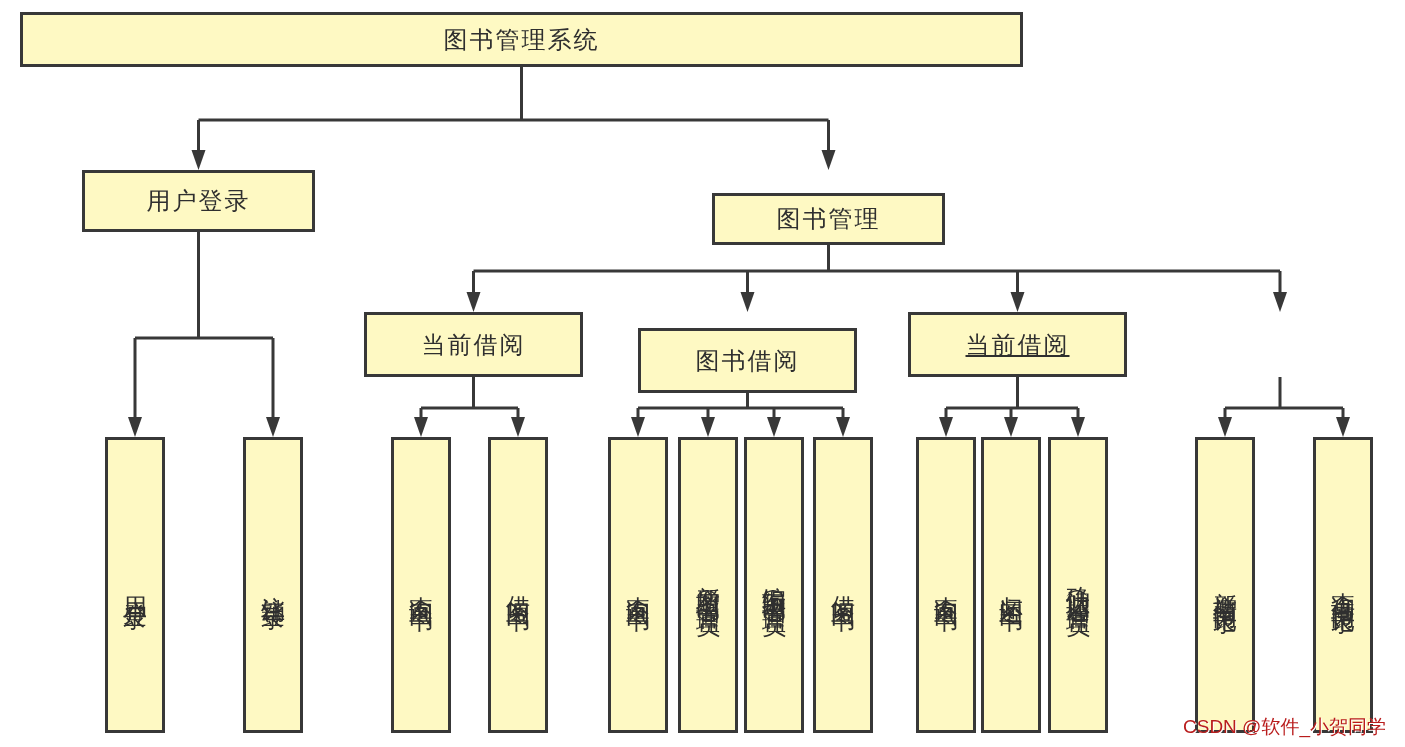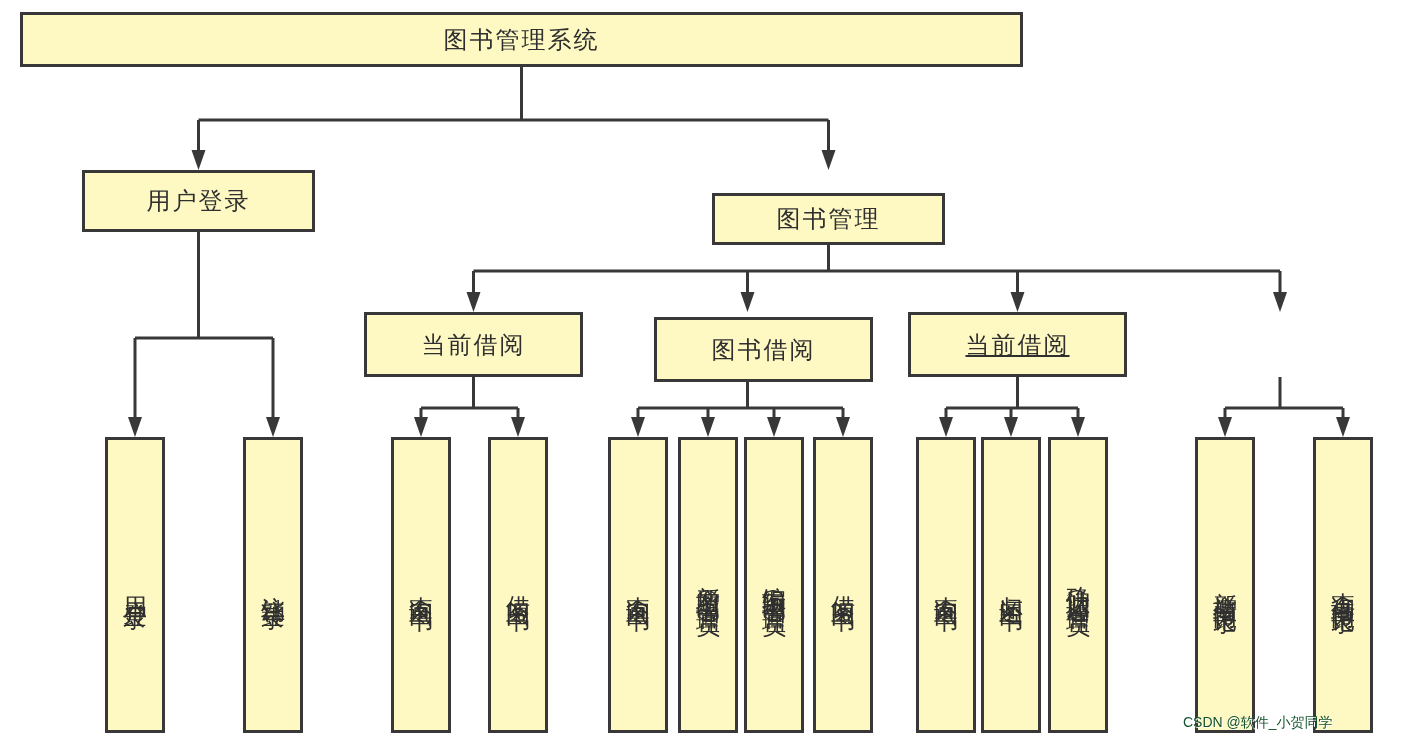--- a/index.html
+++ b/index.html
@@ -17,21 +17,21 @@
   .leaf{width:60px;top:437px;height:296px;}
   .vlabel{
     writing-mode:vertical-rl;text-orientation:mixed;
     font-size:24px;letter-spacing:4px;line-height:1;white-space:nowrap;
   }
   svg.wires{position:absolute;left:0;top:0;pointer-events:none;}
   .wire{stroke:#383838;stroke-width:3;fill:none;}
   .arrow{fill:#383838;stroke:none;}
   #watermark{
     position:absolute;left:1183px;top:714px;width:222px;
-    font-size:14px;color:#14532d;white-space:nowrap;
+    font-size:19px;color:#b91c1c;white-space:nowrap;
     text-shadow:1px 1px 0 #ffffff;z-index:5;
   }
 </style>
 </head>
 <body>
 
 <div id="stage">
 
   <svg class="wires" width="1405" height="747" viewBox="0 0 1405 747">
 
@@ -90,21 +90,21 @@
   <div class="box" style="left:82px;top:170px;width:233px;height:62px;">
     <span class="hlabel">用户登录</span>
   </div>
   <div class="box" style="left:712px;top:170px;width:233px;height:52px;margin-top:23px;">
     <span class="hlabel">图书管理</span>
   </div>
 
   <div class="box" style="left:364px;top:312px;width:219px;height:65px;">
     <span class="hlabel">当前借阅</span>
   </div>
-  <div class="box" style="left:638px;top:317px;width:219px;height:65px;margin-left:16px;">
+  <div class="box" style="left:638px;top:328px;width:219px;height:65px;">
     <span class="hlabel">图书借阅</span>
   </div>
   <div class="box" style="left:908px;top:312px;width:219px;height:65px;text-decoration:underline;">
     <span class="hlabel">当前借阅</span>
   </div>
 
   <div class="box leaf" style="left:105px;">
     <span class="vlabel">用户登录</span>
   </div>
   <div class="box leaf" style="left:243px;">

